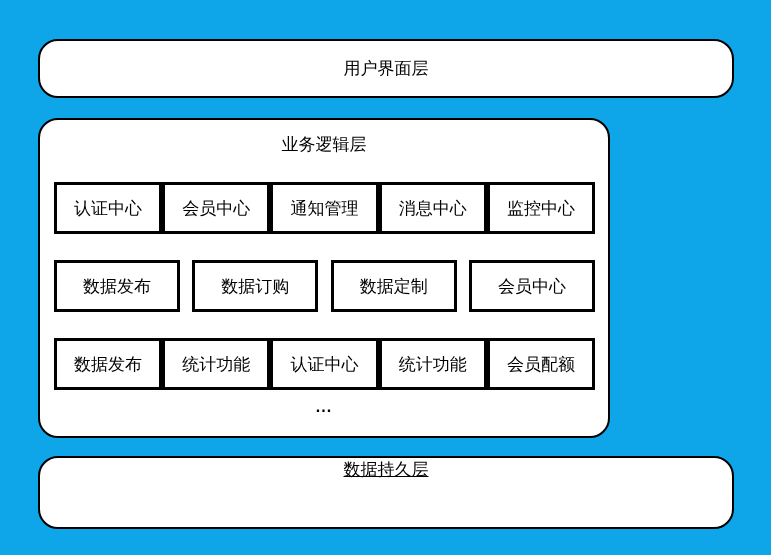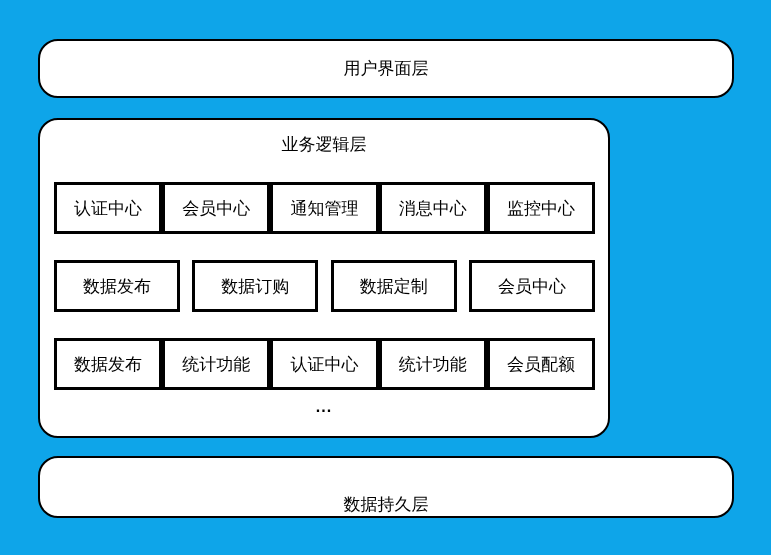--- a/index.html
+++ b/index.html
@@ -26,22 +26,22 @@
     box-sizing: border-box;
   }
   .layer-ui {
     left: 38px; top: 39px; width: 696px; height: 59px;
     display: flex; align-items: center; justify-content: center;
   }
   .layer-business {
     left: 38px; top: 118px; width: 572px; height: 320px;
   }
   .layer-data {
-    left: 38px; top: 456px; width: 696px; height: 62px;
-    display: flex; align-items: flex-end; justify-content: center;
+    left: 38px; top: 456px; width: 696px; height: 73px;
+    display: flex; align-items: flex-start; justify-content: center; text-decoration: underline;
   }
   .layer-label {
     font-size: 17px;
   }
   .layer-title {
     position: absolute;
     top: 13px; left: 0; right: 0;
     text-align: center;
     font-size: 17px;
   }

